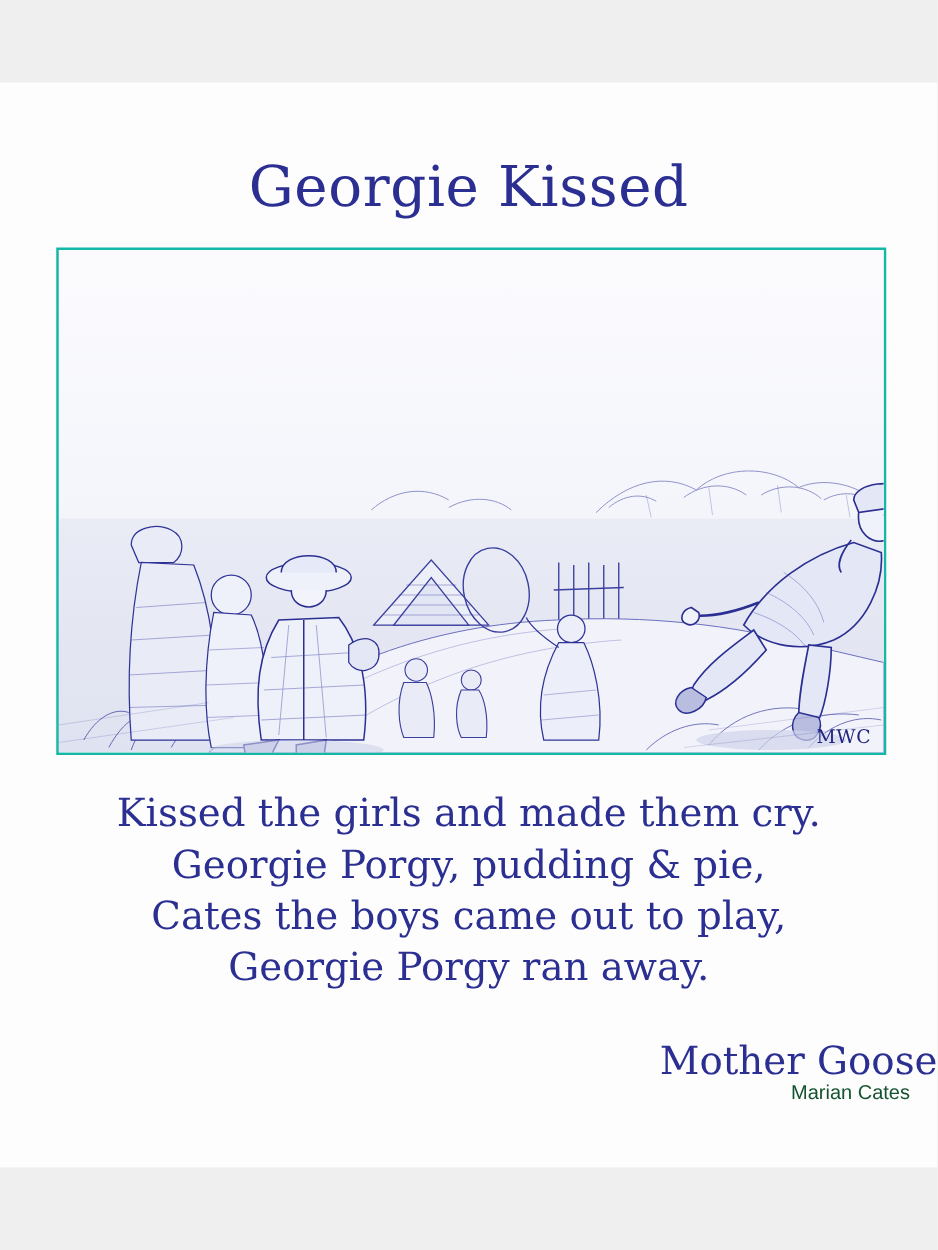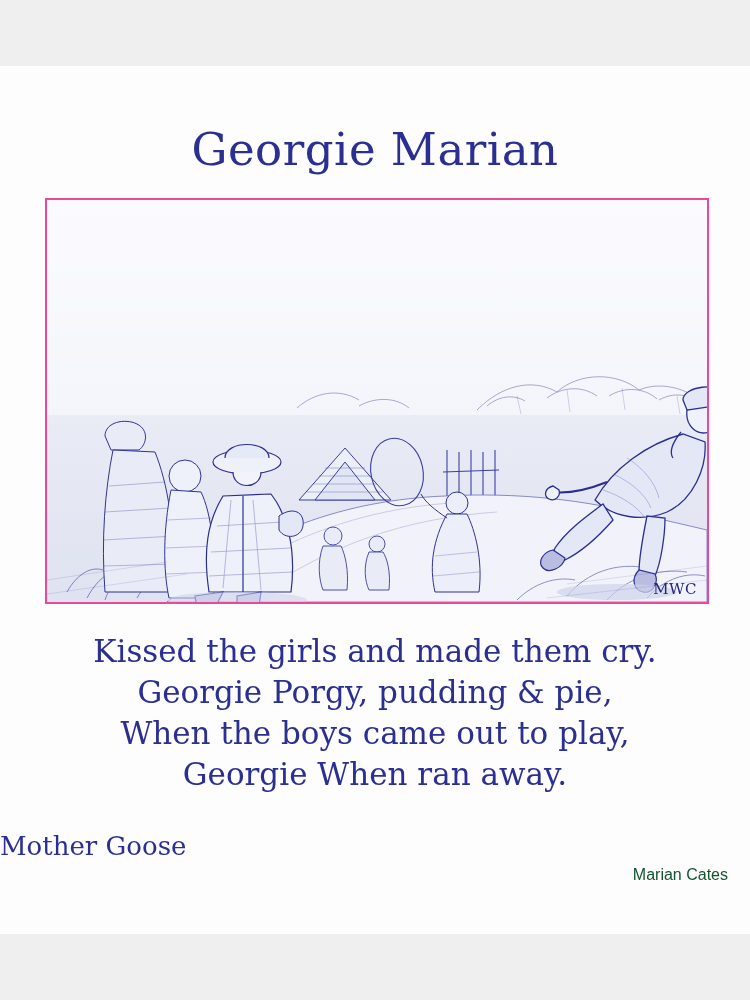--- a/index.html
+++ b/index.html
@@ -37,21 +37,21 @@
     font-size: 45px;
     font-family: "DejaVu Serif", serif;
     letter-spacing: 0.5px;
   }
   .art-frame {
     position: absolute;
     left: 45px;
     top: 132px;
     width: 660px;
     height: 402px;
-    border: 2px solid #ec4899;
+    border: 2px solid #14b8a6;
     background: #f7f8fb;
     overflow: hidden;
   }
   .art-svg {
     display: block;
     width: 100%;
     height: 100%;
   }
   .signature {
     position: absolute;
@@ -75,42 +75,42 @@
   }
   .verse .line {
     display: block;
     white-space: nowrap;
   }
   .author {
     position: absolute;
     left: 0;
     top: 765px;
     width: 750px;
-    text-align: left;
+    text-align: right;
     color: #2b2f92;
-    font-size: 26px;
+    font-size: 31px;
     font-family: "DejaVu Serif", serif;
   }
   .credit {
     position: absolute;
     right: 22px;
     top: 800px;
     color: #14532d;
     font-size: 16px;
     font-family: "Liberation Sans", sans-serif;
   }
 </style>
 </head>
 <body>
 
 <div class="page">
 
   <div class="card">
 
-    <div class="title">Georgie Marian</div>
+    <div class="title">Georgie Kissed</div>
 
     <div class="art-frame">
       <svg class="art-svg" viewBox="0 0 660 402" preserveAspectRatio="none">
         <defs>
           <linearGradient id="sky" x1="0" y1="0" x2="0" y2="1">
             <stop offset="0%" stop-color="#fbfbfe"></stop>
             <stop offset="100%" stop-color="#eef0f8"></stop>
           </linearGradient>
           <linearGradient id="ground" x1="0" y1="0" x2="0" y2="1">
             <stop offset="0%" stop-color="#e9ebf5"></stop>
@@ -282,22 +282,22 @@
           <path d="M520 384 L660 366"></path>
           <path d="M500 398 L660 380"></path>
         </g>
       </svg>
       <div class="signature">MWC</div>
     </div>
 
     <div class="verse">
       <span class="line">Kissed the girls and made them cry.</span>
       <span class="line">Georgie Porgy, pudding &amp; pie,</span>
-      <span class="line">When the boys came out to play,</span>
-      <span class="line">Georgie When ran away.</span>
+      <span class="line">Cates the boys came out to play,</span>
+      <span class="line">Georgie Porgy ran away.</span>
     </div>
 
     <div class="author">Mother Goose</div>
 
     <div class="credit">Marian Cates</div>
 
   </div>
 </div>
 
 </body></html>

